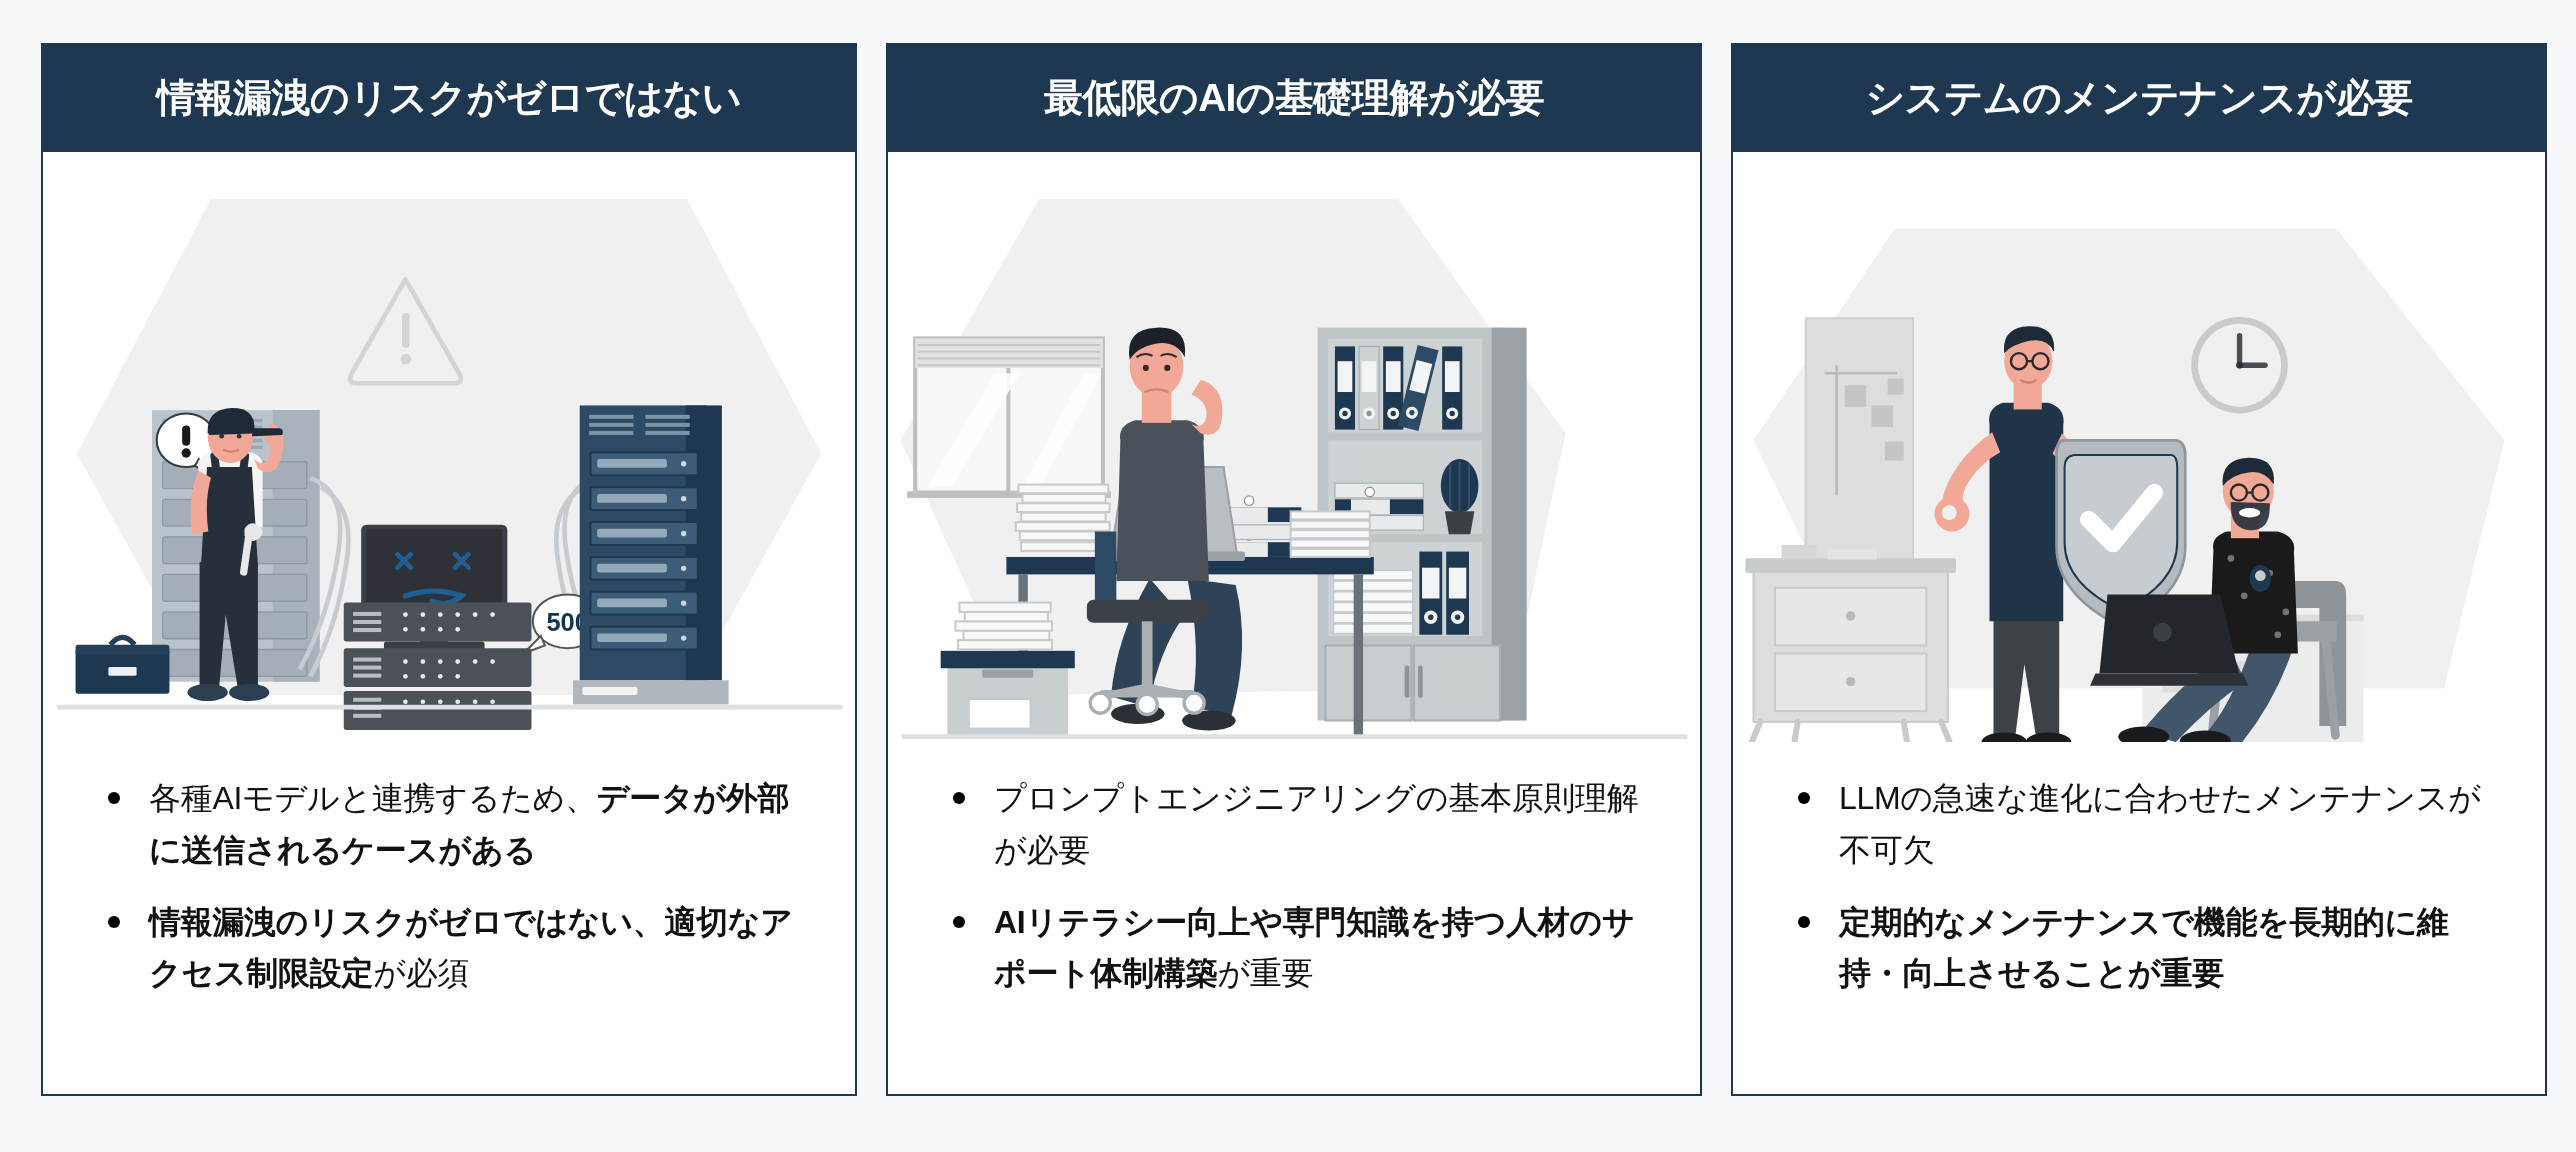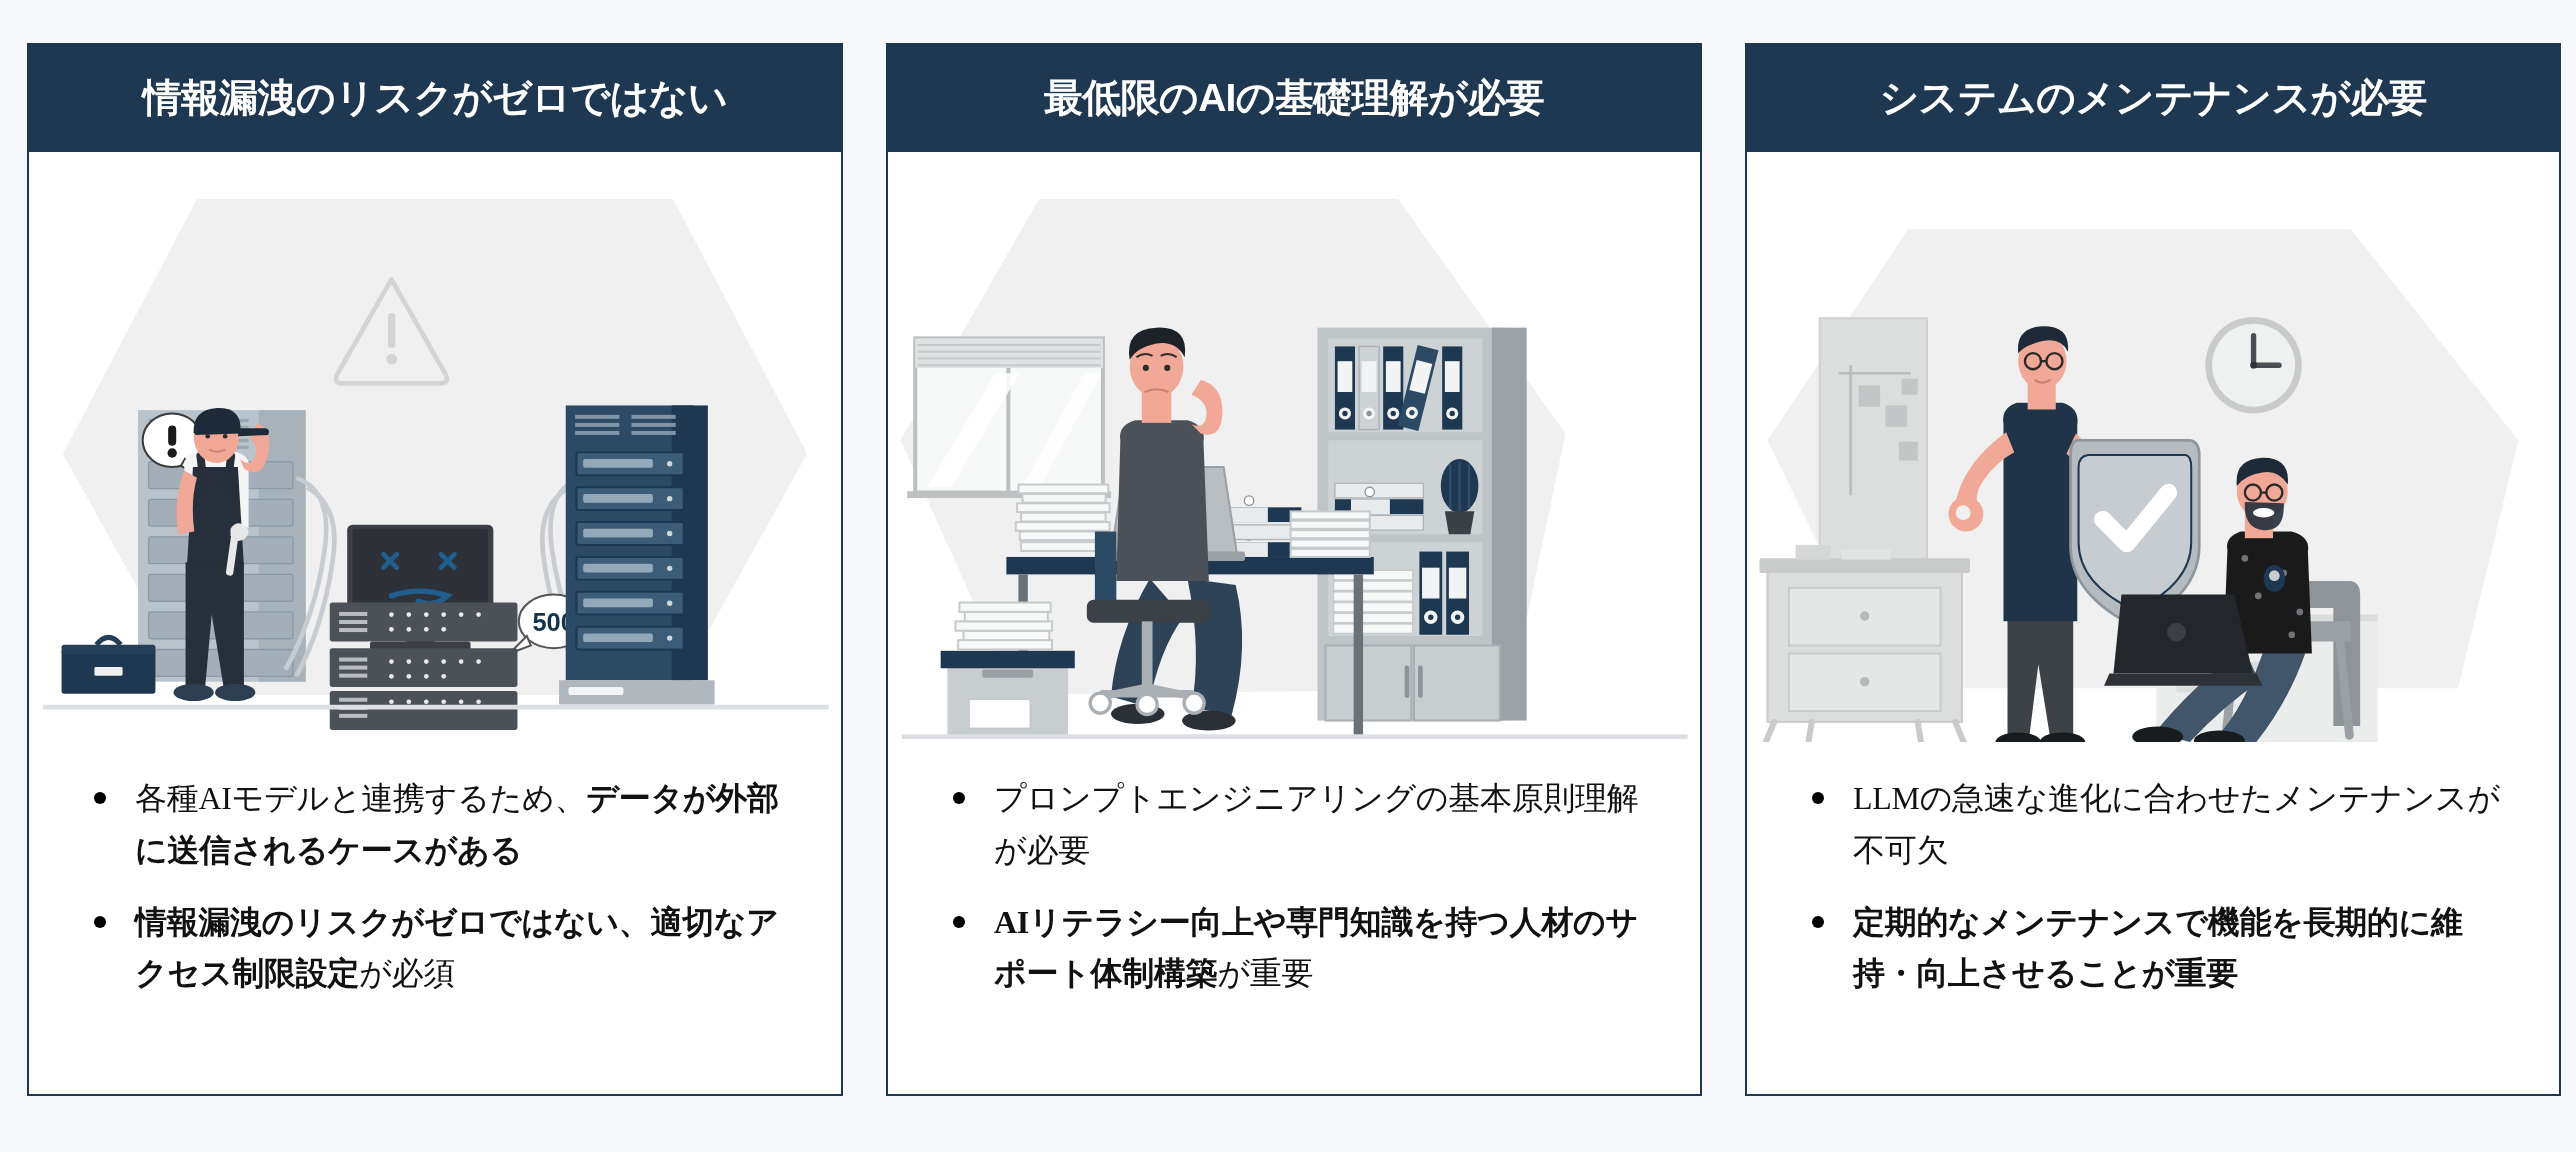--- a/index.html
+++ b/index.html
@@ -13,21 +13,21 @@
   }
 
   .slide {
     position: relative;
     width: 2576px;
     height: 1152px;
     background: #f7f8fc;
     display: flex;
     align-items: flex-start;
     justify-content: center;
-    gap: 43px;
+    gap: 29px;
     padding: 43px 30px 55px 42px;
   }
 
   .card {
     position: relative;
     width: 816px;
     height: 1053px;
     background: #ffffff;
     border: 2px solid #1d3850;
     display: flex;
@@ -68,21 +68,20 @@
     flex: 0 0 auto;
     overflow: hidden;
   }
 
   .illustration-wrap svg { display: block; width: 100%; height: 100%; }
 
   .bullet-list {
     flex: 1 1 auto;
     list-style: none;
     padding: 31px 38px 0 47px;
-    font-family: Liberation Serif, serif;
   }
 
   .bullet-item {
     position: relative;
     padding-left: 59px;
     margin-bottom: 20px;
     font-size: 32px;
     line-height: 1.62;
     color: #111111;
     letter-spacing: -0.3px;

